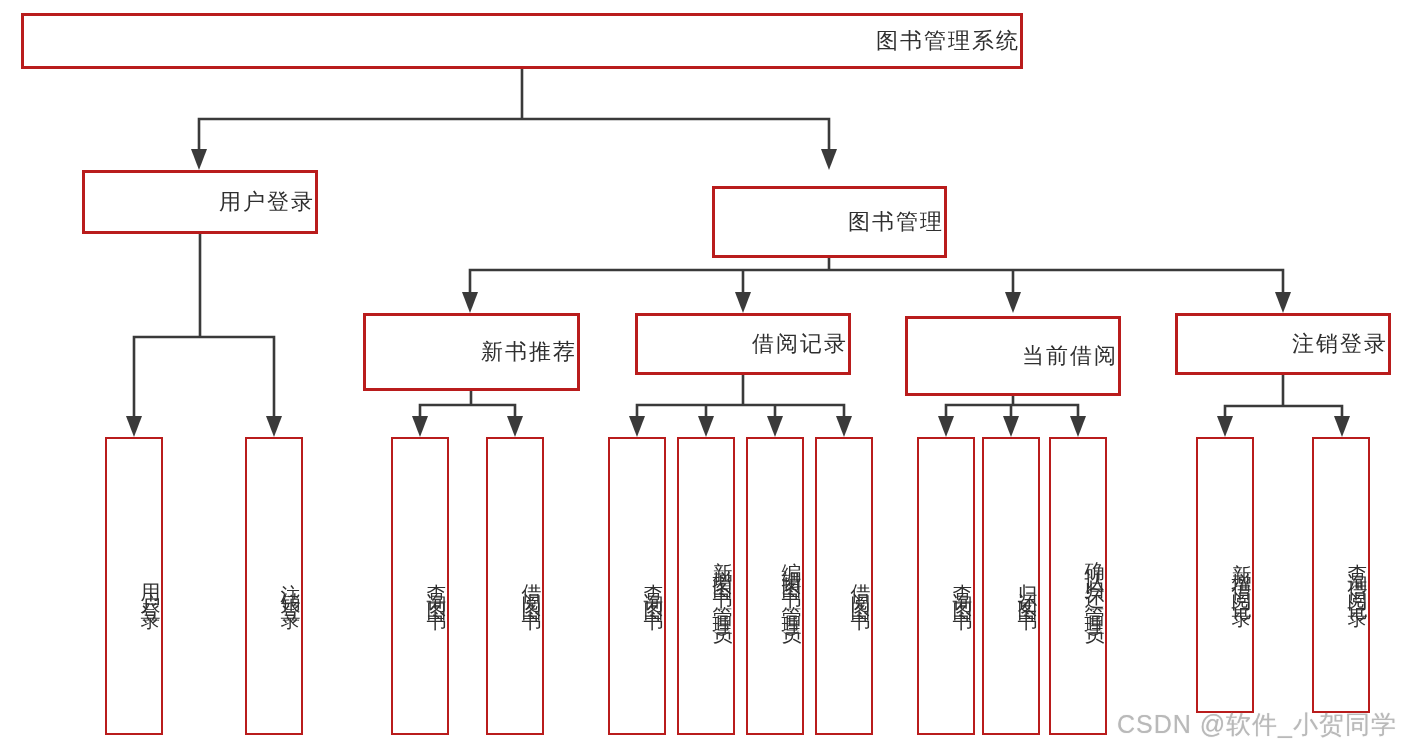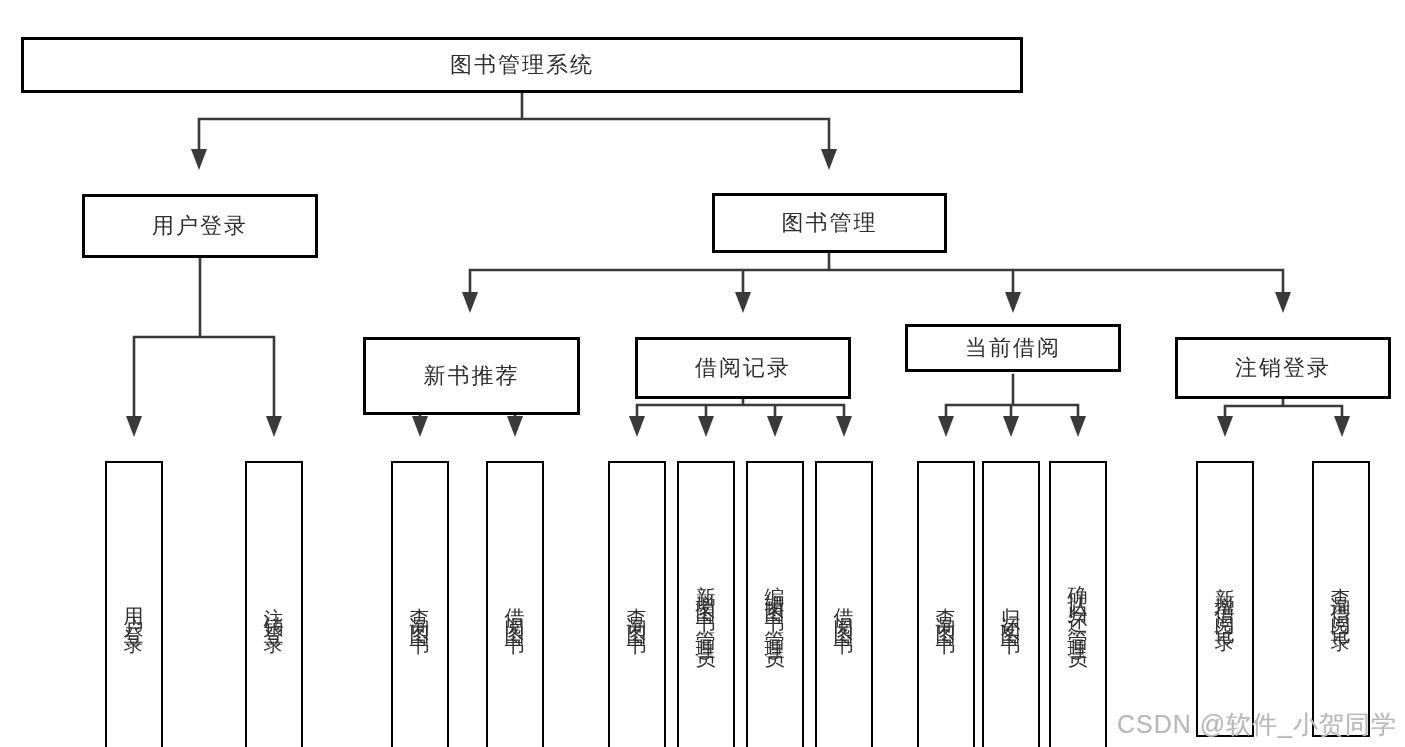--- a/index.html
+++ b/index.html
@@ -3,23 +3,22 @@
 <meta charset="utf-8">
 <style>
   html,body{margin:0;padding:0;background:#ffffff;}
   .canvas{
     position:relative;width:1405px;height:747px;background:#ffffff;overflow:hidden;
     font-family:"Liberation Sans", sans-serif;color:#333333;
   }
   .wires{position:absolute;left:0;top:0;z-index:1;}
   .node{
     position:absolute;box-sizing:border-box;background:#ffffff;
-    border:3px solid #000000;display:flex;align-items:center;justify-content:center;
+    border:3px solid #b91c1c;display:flex;align-items:center;justify-content:flex-end;
     z-index:2;
-    margin-top:24px;
   }
   .node .lbl{font-size:22px;letter-spacing:2px;color:#2f2f2f;white-space:nowrap;}
   .leaf{
     border-width:2.5px;
   }
   .leaf .lbl{
     writing-mode:vertical-rl;text-orientation:mixed;
     font-size:20px;letter-spacing:9px;line-height:1;color:#2f2f2f;
   }
   .watermark{
@@ -66,31 +65,31 @@
     </g>
   </svg>
 
   <div class="node" style="left:21px;top:13px;width:1002px;height:56px">
     <span class="lbl">图书管理系统</span>
   </div>
 
   <div class="node" style="left:82px;top:170px;width:236px;height:64px">
     <span class="lbl">用户登录</span>
   </div>
-  <div class="node" style="left:712px;top:169px;width:235px;height:60px">
+  <div class="node" style="left:712px;top:186px;width:235px;height:72px">
     <span class="lbl">图书管理</span>
   </div>
 
   <div class="node" style="left:363px;top:313px;width:217px;height:78px">
     <span class="lbl">新书推荐</span>
   </div>
   <div class="node" style="left:635px;top:313px;width:216px;height:62px">
     <span class="lbl">借阅记录</span>
   </div>
-  <div class="node" style="left:905px;top:300px;width:216px;height:48px">
+  <div class="node" style="left:905px;top:316px;width:216px;height:80px">
     <span class="lbl">当前借阅</span>
   </div>
   <div class="node" style="left:1175px;top:313px;width:216px;height:62px">
     <span class="lbl">注销登录</span>
   </div>
 
   <div class="node leaf" style="left:105px;top:437px;width:58px;height:298px">
     <span class="lbl">用户登录</span>
   </div>
   <div class="node leaf" style="left:245px;top:437px;width:58px;height:298px">

